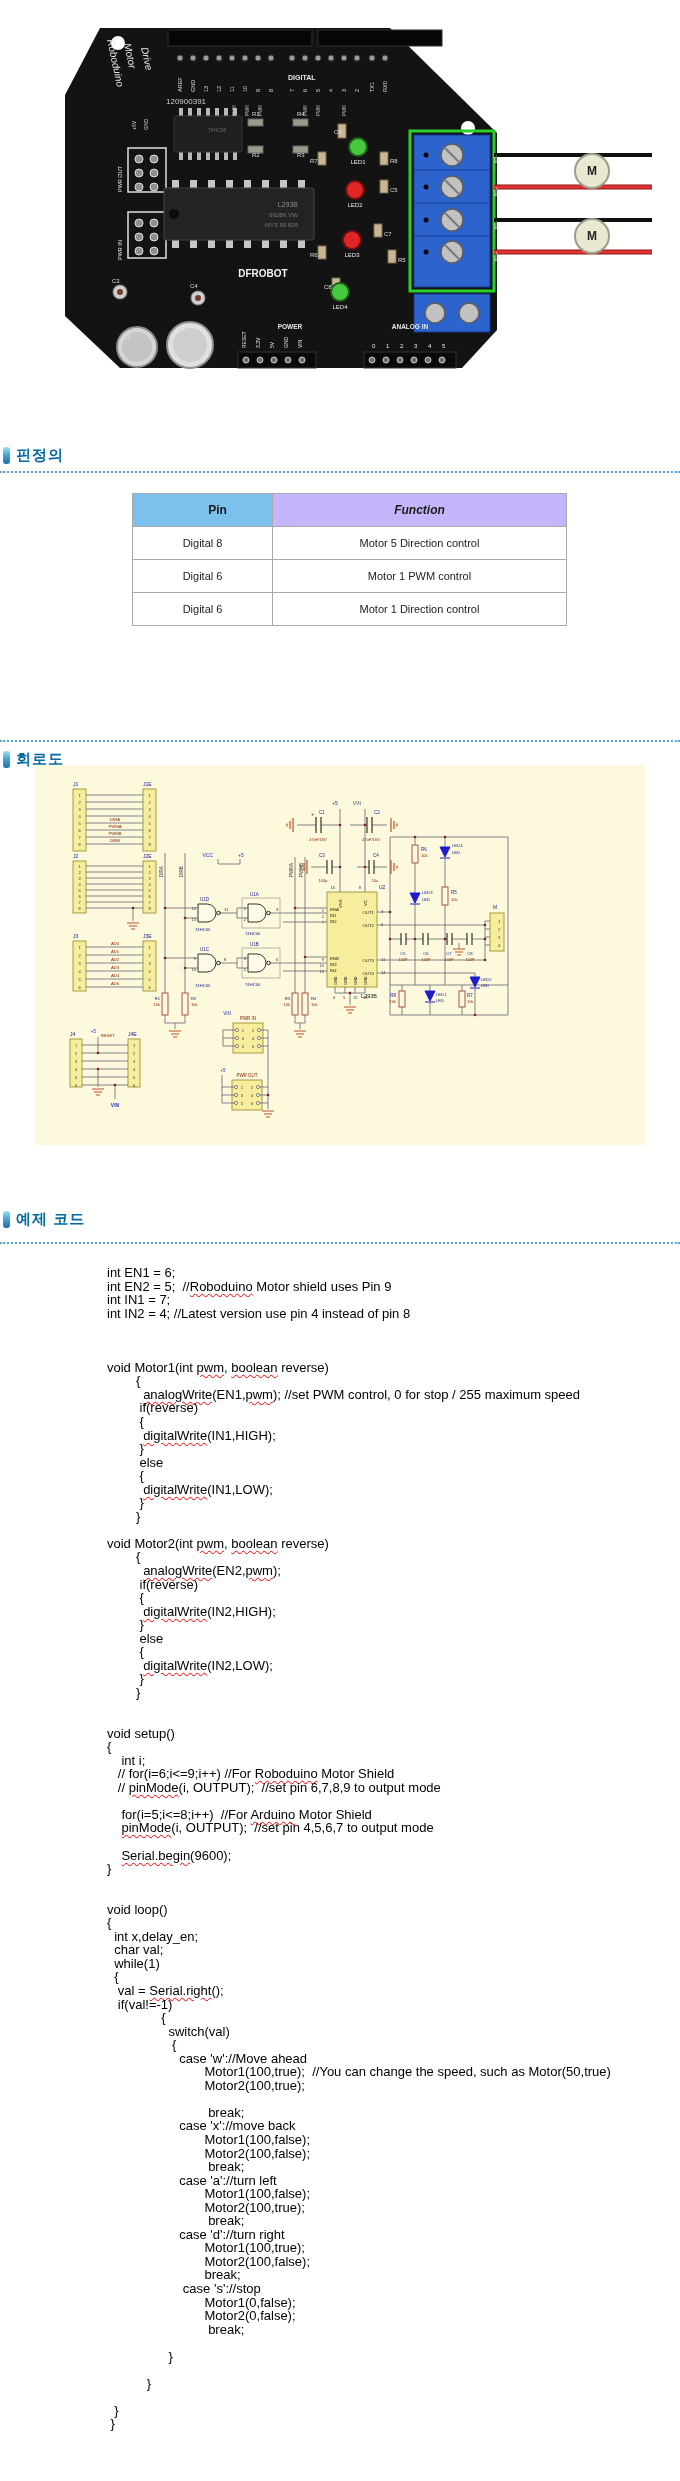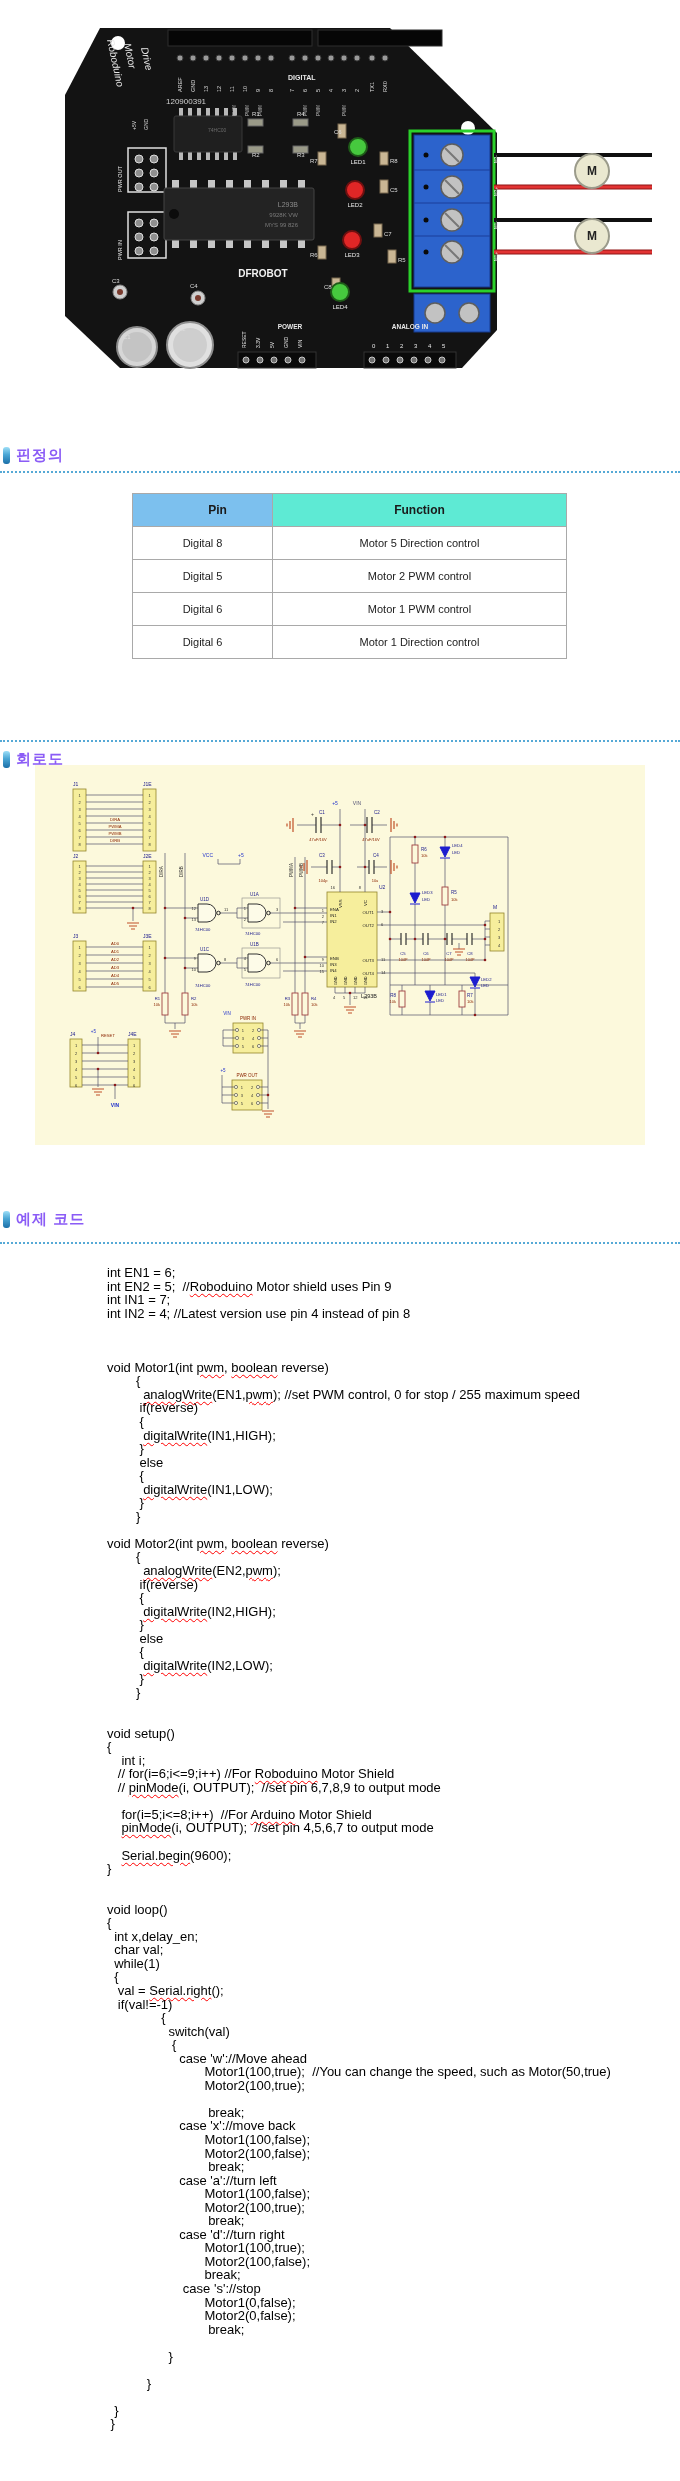--- a/index.html
+++ b/index.html
@@ -3,21 +3,21 @@
 <meta charset="utf-8">
 <style>
   html,body{margin:0;padding:0;}
   body{width:680px;height:2481px;background:#fff;position:relative;
        font-family:"Liberation Sans",sans-serif;}
   .abs{position:absolute;}
   .sec{position:absolute;left:0;width:680px;height:24px;}
   .bullet{position:absolute;left:3px;top:1px;width:7px;height:17px;border-radius:3px;
           background:linear-gradient(180deg,#9edff7,#4aa6d5 45%,#1b6fa8);}
   .sec-title{position:absolute;left:16px;top:0;font-size:15px;font-weight:bold;
-             color:#8b5cf6;letter-spacing:1px;}
+             color:#0369a1;letter-spacing:1px;}
   .rule{position:absolute;left:0;width:680px;height:0;border-top:2px dotted #56a9d6;}
   table.pin-table{border-collapse:collapse;background:#fff;}
   .pin-table th,.pin-table td{border:1px solid #a9a9a9;height:30px;text-align:center;
              vertical-align:middle;}
   .pin-table th{font-size:12px;font-weight:bold;color:#1a1a1a;}
   .pin-table td{font-size:11px;color:#222;}
   .pin-table th.c1,.pin-table td.c1{width:107px;}
   .pin-table th.c2,.pin-table td.c2{width:291px;}
   pre.code{position:absolute;left:0;top:1266px;margin:0;padding:0 0 0 107px;
            font-family:"Liberation Sans",sans-serif;font-size:13px;line-height:13.55px;
@@ -292,31 +292,27 @@
 <div class="sec" style="top:446px">
   <span class="bullet"></span>
   <span class="sec-title">핀정의</span>
 </div>
 <div class="rule" style="top:471px"></div>
 
 <table class="pin-table abs" style="left:132px;top:493px">
   <thead>
     <tr>
       <th class="c1" style="background: rgb(124, 192, 238); padding-left: 31px;">Pin</th>
-      <th class="c2" style="background: #5eead4;">Function</th>
+      <th class="c2" style="background: #c4b5fd; font-style: italic;">Function</th>
     </tr>
   </thead>
   <tbody>
       <tr>
         <td class="c1">Digital 8</td>
         <td class="c2">Motor 5 Direction control</td>
-      </tr>
-      <tr>
-        <td class="c1">Digital 5</td>
-        <td class="c2">Motor 2 PWM control</td>
       </tr>
       <tr>
         <td class="c1">Digital 6</td>
         <td class="c2">Motor 1 PWM control</td>
       </tr>
       <tr>
         <td class="c1">Digital 6</td>
         <td class="c2">Motor 1 Direction control</td>
       </tr>
     </tbody>

